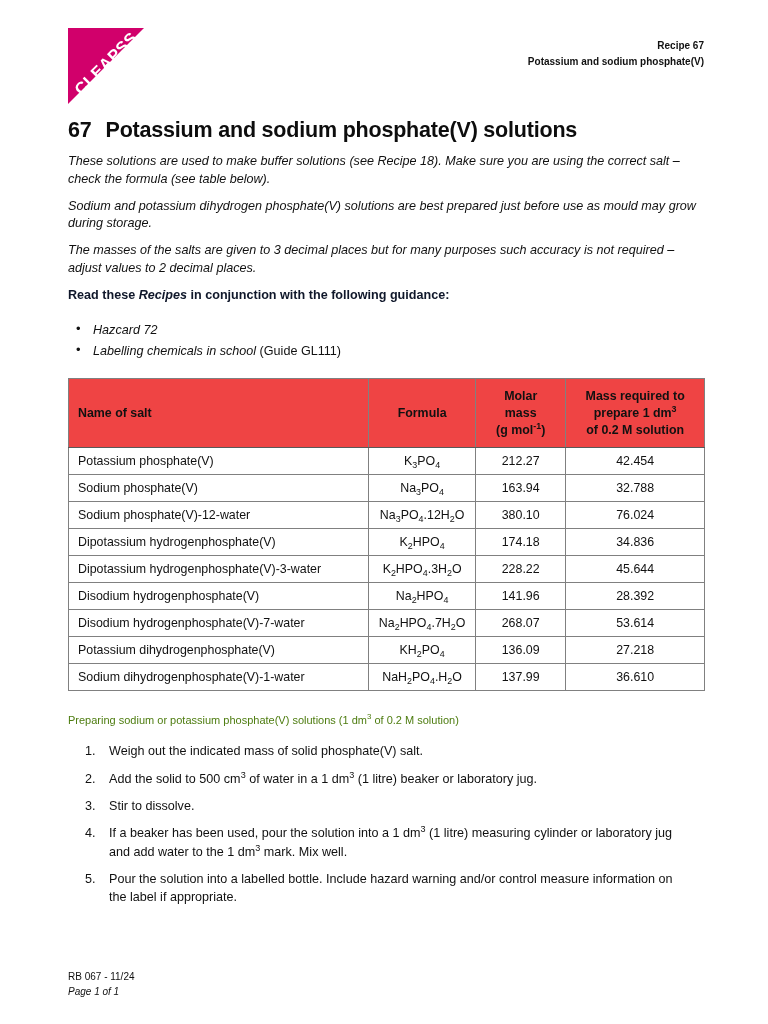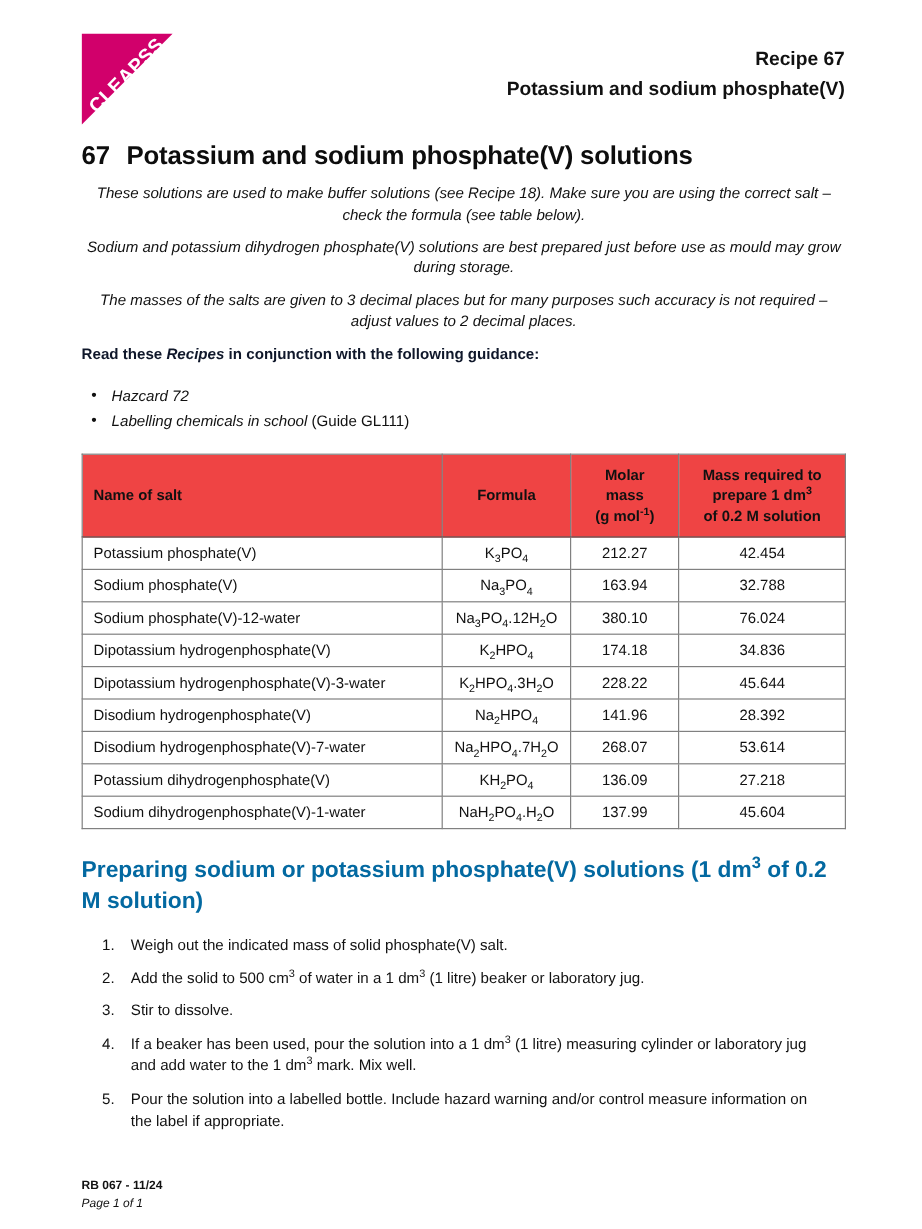--- a/index.html
+++ b/index.html
@@ -59,21 +59,21 @@
     letter-spacing: 0.4px;
     font-family: "Liberation Sans", sans-serif;
     pointer-events: none;
   }
 
   .header-right {
     position: absolute;
     right: 64px;
     top: 38px;
     text-align: right;
-    font-size: 16px;
+    font-size: 10px;
     font-weight: bold;
     line-height: 1.55;
     color: #111111;
   }
 
   
   .content {
     position: absolute;
     left: 68px;
     right: 63px;
@@ -91,21 +91,20 @@
   h1.doc-title .num {
     margin-right: 14px;
   }
 
   p.intro {
     margin: 0 0 9px 0;
     font-style: italic;
     font-size: 12.6px;
     line-height: 1.42;
     color: #111111;
-    text-align: center;
   }
 
   p.read-these {
     margin: 4px 0 7px 0;
     font-size: 12.6px;
     font-weight: bold;
     color: #0f172a;
     line-height: 1.4;
   }
   p.read-these .ital {
@@ -180,23 +179,23 @@
   col.c-form  { width: 16.8%; }
   col.c-molar { width: 14.2%; }
   col.c-mass  { width: 21.8%; }
 
   sub { font-size: 0.72em; line-height: 0; }
   sup { font-size: 0.72em; line-height: 0; }
 
   
   h2.prep-title {
     margin: 22px 0 10px 0;
-    font-size: 19px;
-    font-weight: bold;
-    color: #0369a1;
+    font-size: 11px;
+    font-weight: normal;
+    color: #4d7c0f;
     line-height: 1.35;
   }
 
   ol.steps {
     margin: 14px;
     padding: 0;
     list-style: none;
     counter-reset: stepc;
   }
   ol.steps li {
@@ -224,21 +223,21 @@
     height: 32px;
   }
   .footer-left {
     position: absolute;
     left: 0;
     top: 0;
     font-size: 10px;
     line-height: 1.45;
     color: #111111;
   }
-  .footer-left .line1 { font-weight: bold; margin-top: 12px; }
+  .footer-left .line1 { font-weight: normal; }
   .footer-left .line2 { font-style: italic; }
   .footer-right {
     position: absolute;
     right: 0;
     top: 0;
     text-align: right;
     font-size: 10px;
     line-height: 1.45;
     color: #111111;
   }
@@ -353,21 +352,21 @@
           <tr>
             <td class="name">Potassium dihydrogenphosphate(V)</td>
             <td class="formula">KH<sub>2</sub>PO<sub>4</sub></td>
             <td class="molar">136.09</td>
             <td class="mass">27.218</td>
           </tr>
           <tr>
             <td class="name">Sodium dihydrogenphosphate(V)-1-water</td>
             <td class="formula">NaH<sub>2</sub>PO<sub>4</sub>.H<sub>2</sub>O</td>
             <td class="molar">137.99</td>
-            <td class="mass">45.604</td>
+            <td class="mass">36.610</td>
           </tr>
         </tbody>
     </table>
 
     <h2 class="prep-title" id="prep-heading">Preparing sodium or potassium phosphate(V) solutions (1 dm<sup>3</sup> of 0.2 M solution)</h2>
     <ol class="steps" id="steps-list">
         <li>Weigh out the indicated mass of solid phosphate(V) salt.</li>
         <li>Add the solid to 500 cm<sup>3</sup> of water in a 1 dm<sup>3</sup> (1 litre) beaker or laboratory jug.</li>
         <li>Stir to dissolve.</li>
         <li>If a beaker has been used, pour the solution into a 1 dm<sup>3</sup> (1 litre) measuring cylinder or laboratory jug and add water to the 1 dm<sup>3</sup> mark. Mix well.</li>

